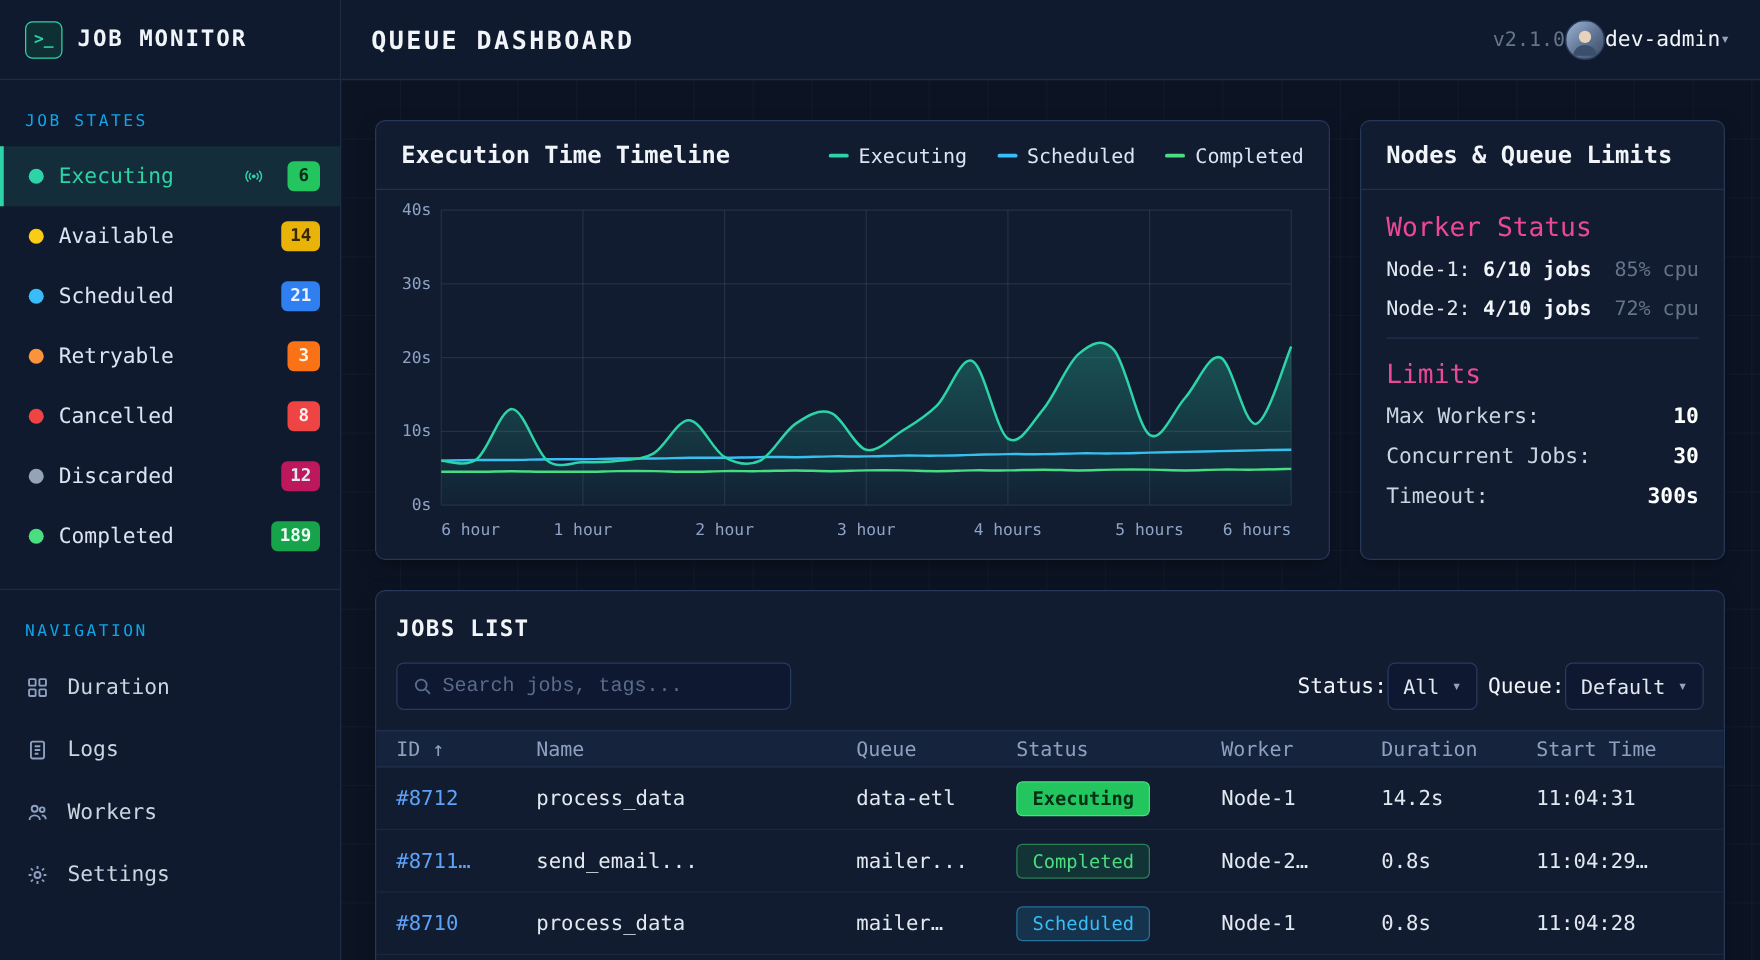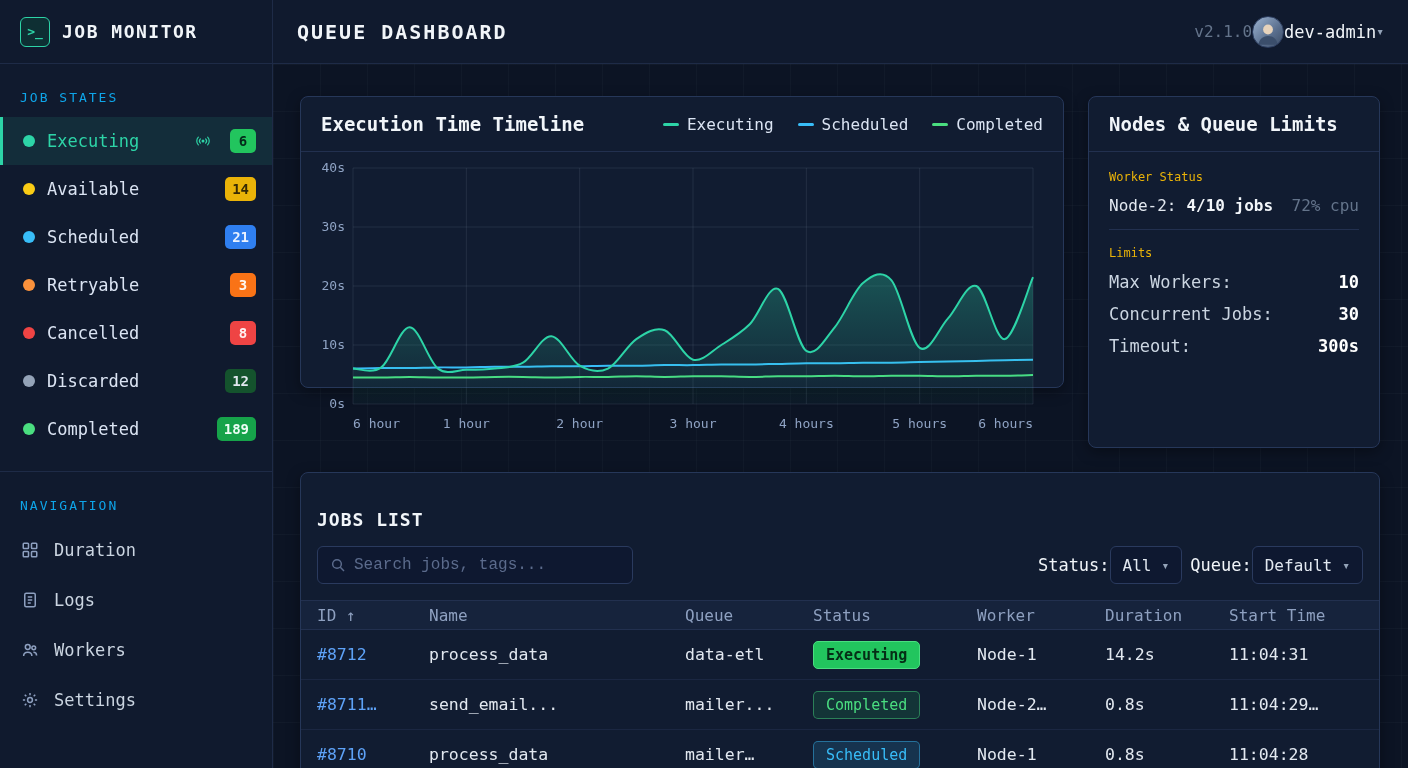--- a/index.html
+++ b/index.html
@@ -36,42 +36,42 @@
   .chev { color:#94a3b8; font-size:13px; }
   .content { flex:1; position:relative; overflow:hidden;
     background-color:#0c1424;
     background-image:linear-gradient(rgba(148,163,184,0.045) 1px, transparent 1px),
                      linear-gradient(90deg, rgba(148,163,184,0.045) 1px, transparent 1px);
     background-size:47px 47px; }
   .card { position:absolute; background:#111c31; border:1px solid #263759; border-radius:8px; box-shadow:0 4px 14px rgba(0,0,0,0.35); }
   .card-header { display:flex; align-items:center; justify-content:space-between; padding:16px 20px; border-bottom:1px solid #22304f; }
   .card-title { font-size:19px; font-weight:bold; color:#f1f5f9; }
   
-  #timeline-card { left:27px; top:32px; width:764px; height:292px; }
+  #timeline-card { left:27px; top:32px; width:764px; height:352px; }
   .legend { display:flex; gap:24px; align-items:center; }
   .legend-item { display:flex; align-items:center; gap:8px; cursor:pointer; }
   .legend-swatch { width:16px; height:3px; border-radius:2px; }
   .legend-label { font-size:16px; color:#dbe4f3; }
   .chart-body { padding:4px 8px 0 4px; }
   
   #nodes-card { left:815px; top:32px; width:292px; height:352px; }
   .nodes-body { padding:18px 20px; }
-  .muted-h { color:#eab308; font-size:12px; margin-bottom:12px; }
+  .muted-h { color:#ec4899; font-size:21px; margin-bottom:12px; }
   .worker-row { display:flex; align-items:center; margin-bottom:12px; font-size:16px; }
   .worker-name { color:#e2e8f0; margin-right:10px; }
   .worker-jobs { color:#f1f5f9; font-weight:bold; }
   .worker-cpu { color:#64748b; margin-left:auto; }
   .hr { border-top:1px solid #22304f; margin:14px 0 16px 0; }
   .limit-row { display:flex; justify-content:space-between; font-size:17px; margin-bottom:12px; }
   .limit-label { color:#cbd5e1; }
   .limit-value { color:#ffffff; font-weight:bold; }
   
   #jobs-card { left:27px; top:408px; width:1080px; height:420px; overflow:hidden; }
   .jobs-head { padding:16px 16px 0 16px; }
-  .jobs-title { font-size:18px; font-weight:bold; letter-spacing:1px; color:#f1f5f9; margin-top:20px; }
+  .jobs-title { font-size:18px; font-weight:bold; letter-spacing:1px; color:#f1f5f9; margin-top:4px; }
   .controls { display:flex; align-items:center; margin-top:16px; padding-bottom:16px; }
   .search-box { width:316px; height:38px; background:#0e1830; border:1px solid #2a3a5e; border-radius:6px; display:flex; align-items:center; gap:8px; padding:0 12px; }
   .search-box svg { flex-shrink:0; }
   .search-box input { flex:1; background:transparent; border:none; outline:none; color:#cbd5e1; font-size:16px; font-family:Liberation Mono, monospace; }
   .search-box input::placeholder { color:#5b6b8c; }
   .filters { margin-left:auto; display:flex; align-items:center; gap:0; }
   .filter-label { font-size:17px; color:#f1f5f9; }
   .select { height:38px; background:#0e1830; border:1px solid #2a3a5e; border-radius:6px; display:flex; align-items:center; gap:10px; padding:0 12px; cursor:pointer; }
   .select .sel-value { font-size:16px; color:#e2e8f0; }
   .filters .gap { width:8px; }
@@ -123,21 +123,21 @@
     <span class="count-badge" style="background: rgb(249, 115, 22); color: rgb(255, 247, 237);">3</span>
   </div>
   <div class="state-item">
     <span class="dot" style="background: rgb(239, 68, 68);"></span>
     <span class="state-label">Cancelled</span>
     <span class="count-badge" style="background: rgb(239, 68, 68); color: rgb(255, 241, 241);">8</span>
   </div>
   <div class="state-item">
     <span class="dot" style="background: rgb(148, 163, 184);"></span>
     <span class="state-label">Discarded</span>
-    <span class="count-badge" style="background: #14532d; color: rgb(226, 232, 240);">12</span>
+    <span class="count-badge" style="background: #be185d; color: rgb(226, 232, 240);">12</span>
   </div>
   <div class="state-item">
     <span class="dot" style="background: rgb(74, 222, 128);"></span>
     <span class="state-label">Completed</span>
     <span class="count-badge" style="background: rgb(22, 163, 74); color: rgb(236, 253, 245);">189</span>
   </div>
 
   <div class="nav-section">
     <div class="section-label">NAVIGATION</div>
     <div class="nav-item">
@@ -259,20 +259,25 @@
       </div>
     </section>
 
     <section class="card" id="nodes-card">
       <div class="card-header">
         <div class="card-title">Nodes &amp; Queue Limits</div>
       </div>
       <div class="nodes-body">
         <div class="muted-h">Worker Status</div>
         <div class="worker-row">
+          <span class="worker-name">Node-1:</span>
+          <span class="worker-jobs">6/10 jobs</span>
+          <span class="worker-cpu">85% cpu</span>
+        </div>
+        <div class="worker-row">
           <span class="worker-name">Node-2:</span>
           <span class="worker-jobs">4/10 jobs</span>
           <span class="worker-cpu">72% cpu</span>
         </div>
         <div class="hr"></div>
         <div class="muted-h">Limits</div>
         <div class="limit-row">
           <span class="limit-label">Max Workers:</span>
           <span class="limit-value">10</span>
         </div>

